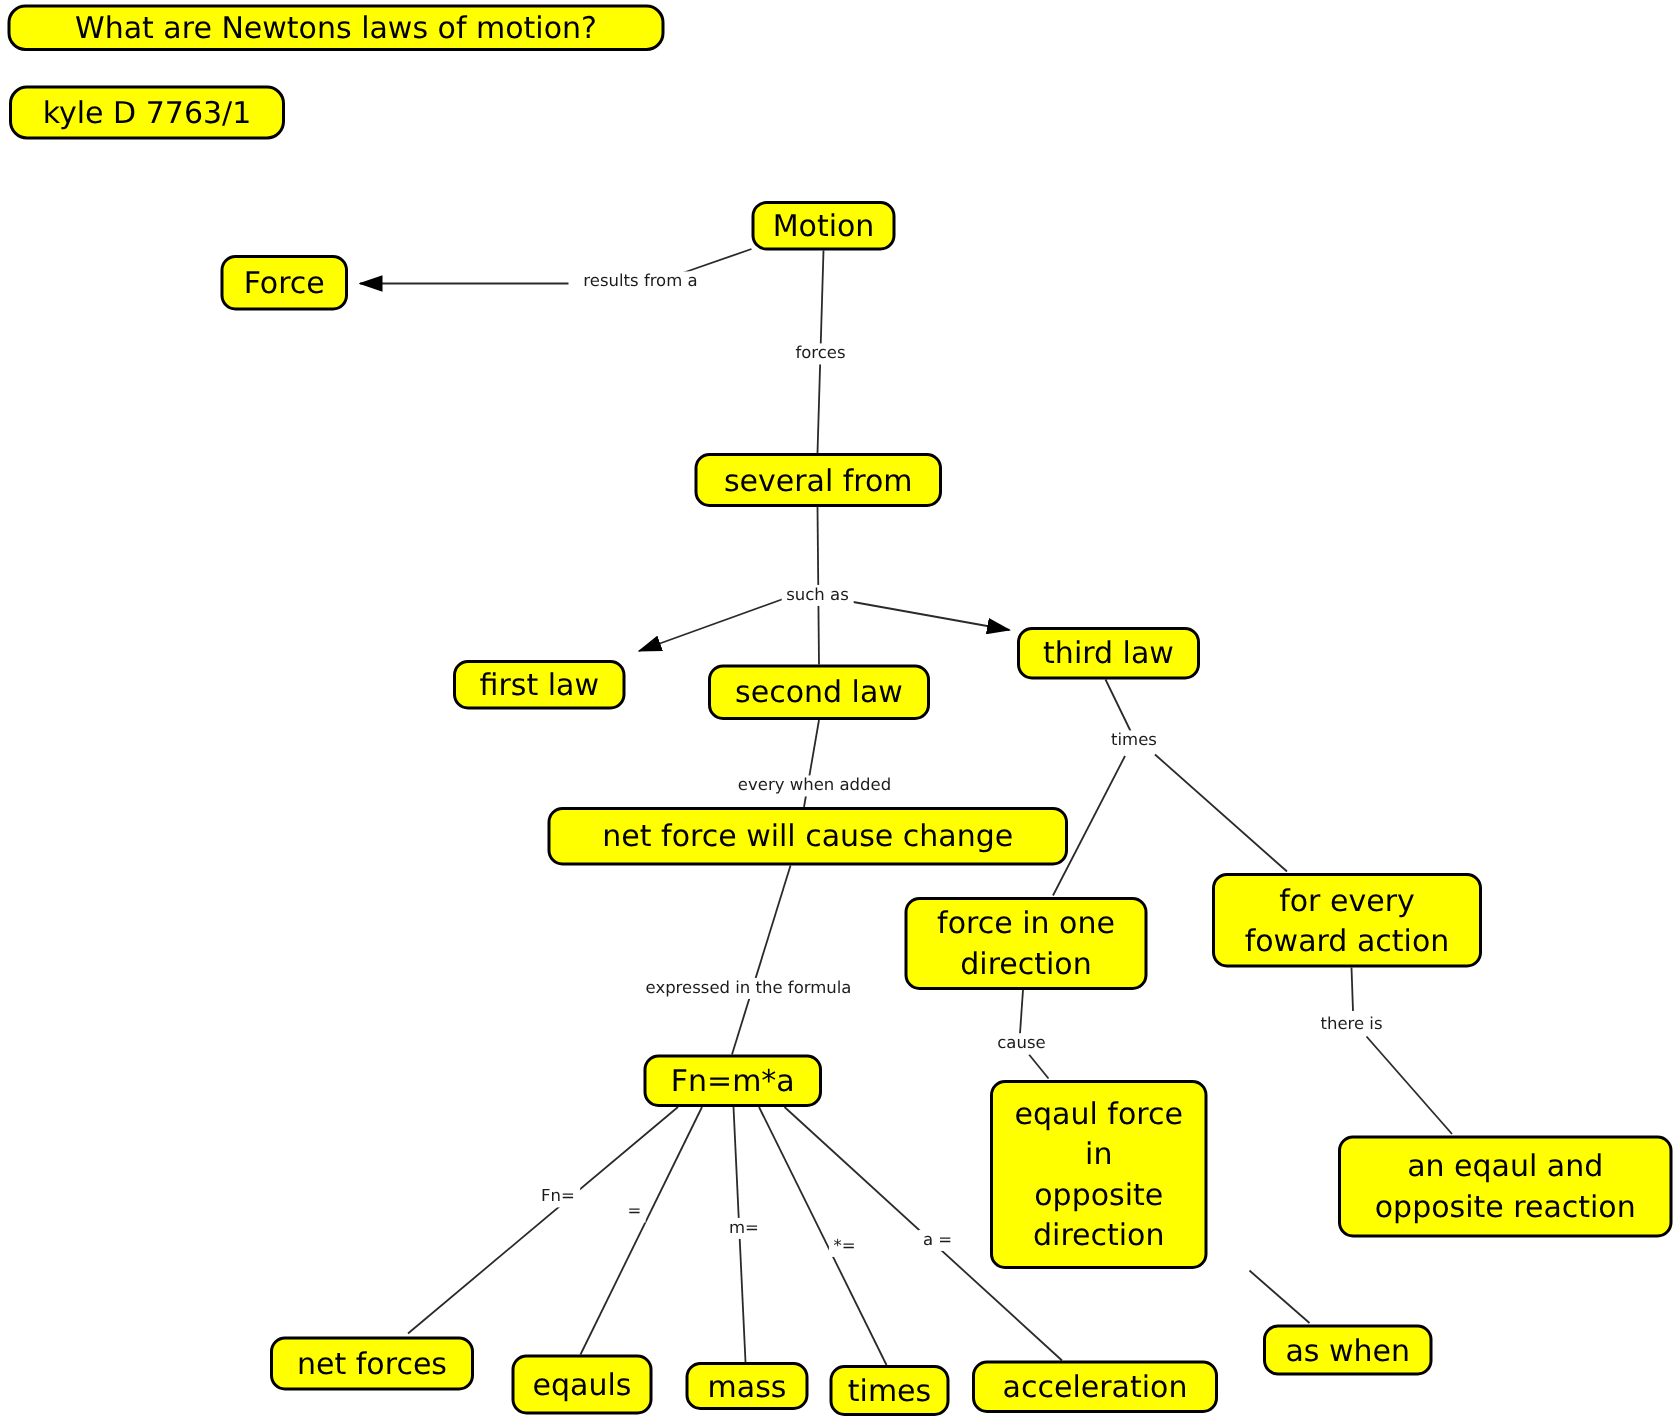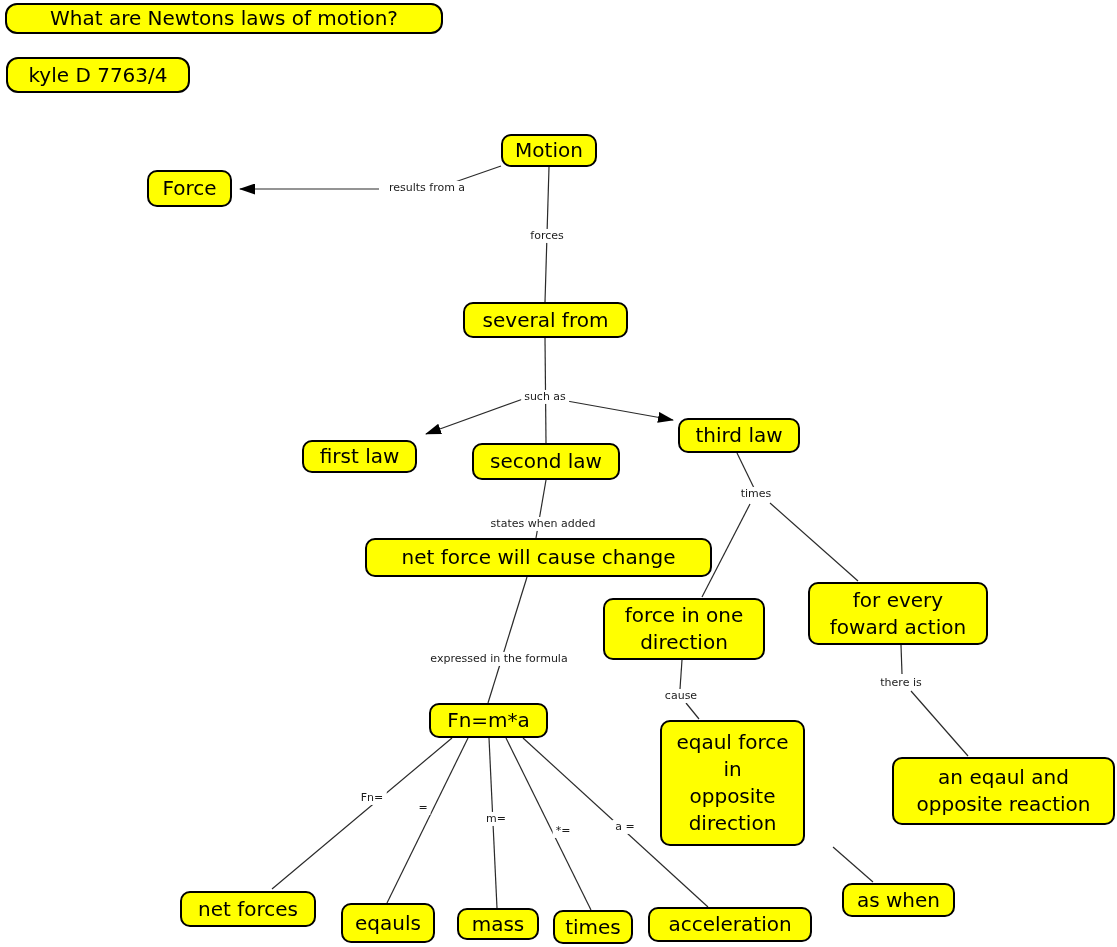--- a/index.html
+++ b/index.html
@@ -81,21 +81,21 @@
       <line x1="686" y1="703" x2="699" y2="719"></line>
 
       <line x1="901" y1="645" x2="902" y2="674"></line>
       <line x1="911" y1="691" x2="968" y2="756"></line>
 
       <line x1="833" y1="847" x2="873" y2="882"></line>
     </g>
   </svg>
 
   <div class="node" style="left:5px;top:3px;width:438px;height:31px;border-radius:12px">What are Newtons laws of motion?</div>
-  <div class="node" style="left:6px;top:57px;width:184px;height:36px;border-radius:12px">kyle D 7763/4</div>
+  <div class="node" style="left:6px;top:57px;width:184px;height:36px;border-radius:12px">kyle D 7763/1</div>
 
   <div class="node" style="left:501px;top:134px;width:96px;height:33px">Motion</div>
   <div class="node" style="left:147px;top:170px;width:85px;height:37px">Force</div>
   <div class="node" style="left:463px;top:302px;width:165px;height:36px">several from</div>
   <div class="node" style="left:302px;top:440px;width:115px;height:33px">first law</div>
   <div class="node" style="left:472px;top:443px;width:148px;height:37px">second law</div>
   <div class="node" style="left:678px;top:418px;width:122px;height:35px">third law</div>
   <div class="node" style="left:365px;top:538px;width:347px;height:39px">net force will cause change</div>
   <div class="node" style="left:429px;top:703px;width:119px;height:35px">Fn=m*a</div>
   <div class="node" style="left:603px;top:598px;width:162px;height:62px">force in one
@@ -110,21 +110,21 @@
   <div class="node" style="left:842px;top:883px;width:113px;height:34px">as when</div>
   <div class="node" style="left:180px;top:891px;width:136px;height:36px">net forces</div>
   <div class="node" style="left:341px;top:903px;width:94px;height:40px">eqauls</div>
   <div class="node" style="left:457px;top:908px;width:82px;height:32px">mass</div>
   <div class="node" style="left:553px;top:910px;width:80px;height:34px">times</div>
   <div class="node" style="left:648px;top:907px;width:164px;height:35px">acceleration</div>
 
   <div class="edge-label" style="left:427px;top:188px">results from a</div>
   <div class="edge-label" style="left:547px;top:236px">forces</div>
   <div class="edge-label" style="left:545px;top:397px">such as</div>
-  <div class="edge-label" style="left:543px;top:524px">states when added</div>
+  <div class="edge-label" style="left:543px;top:524px">every when added</div>
   <div class="edge-label" style="left:499px;top:659px">expressed in the formula</div>
   <div class="edge-label" style="left:756px;top:494px">times</div>
   <div class="edge-label" style="left:681px;top:696px">cause</div>
   <div class="edge-label" style="left:901px;top:683px">there is</div>
   <div class="edge-label" style="left:372px;top:798px">Fn=</div>
   <div class="edge-label" style="left:423px;top:808px">=</div>
   <div class="edge-label" style="left:496px;top:819px">m=</div>
   <div class="edge-label" style="left:563px;top:831px">*=</div>
   <div class="edge-label" style="left:625px;top:827px">a =</div>
 

